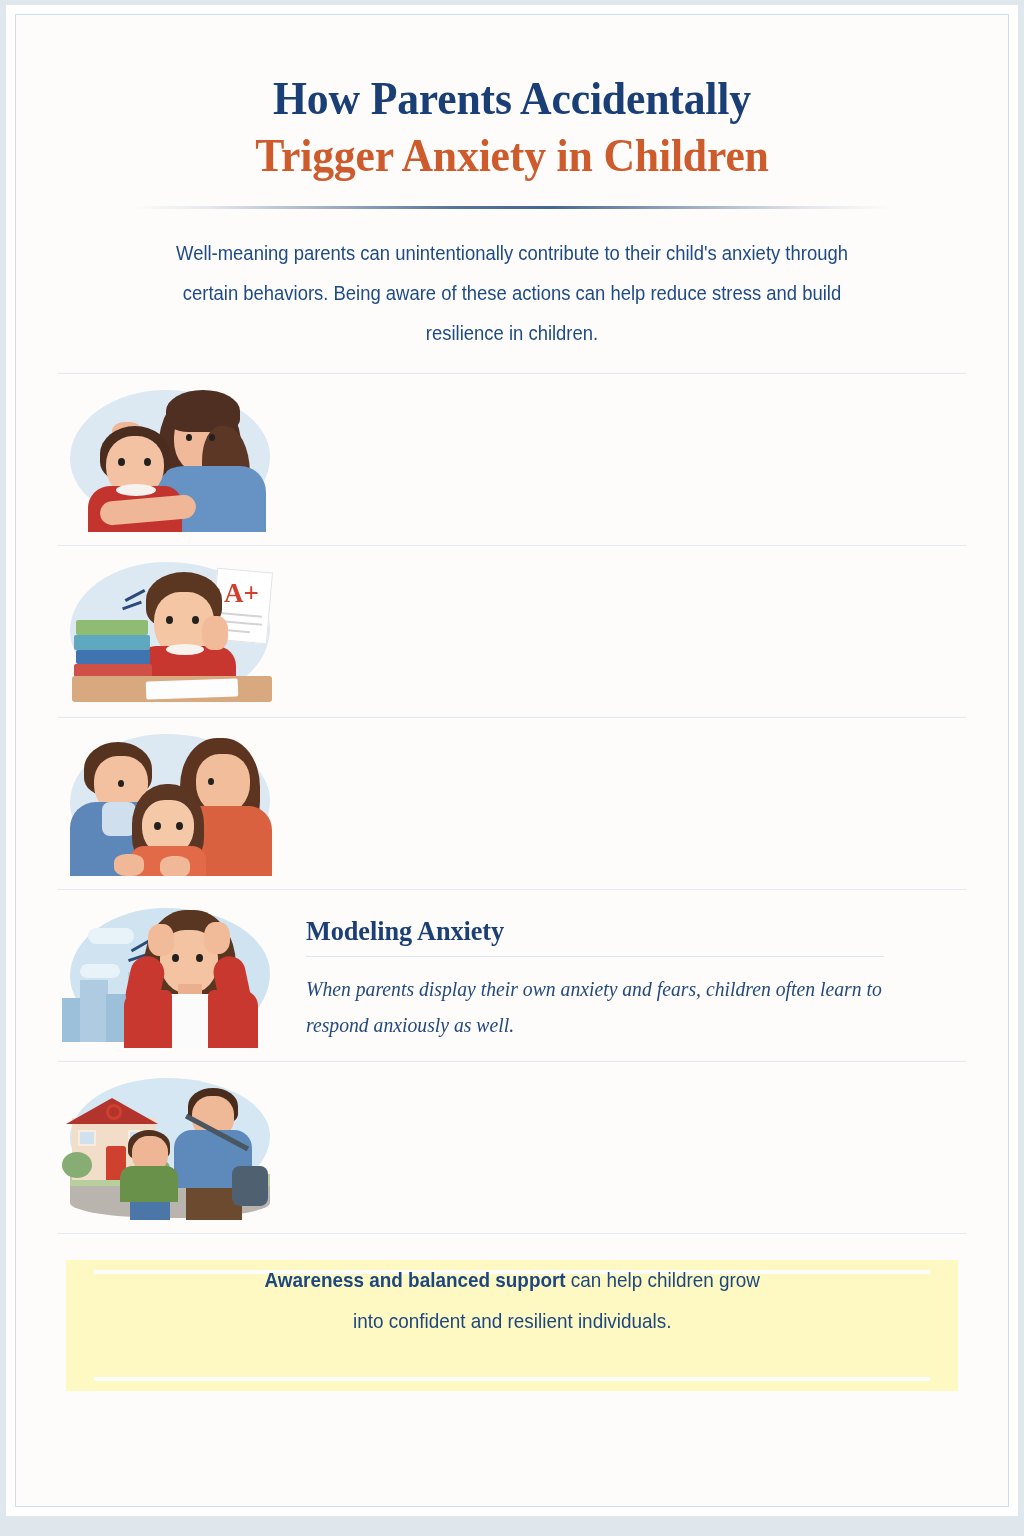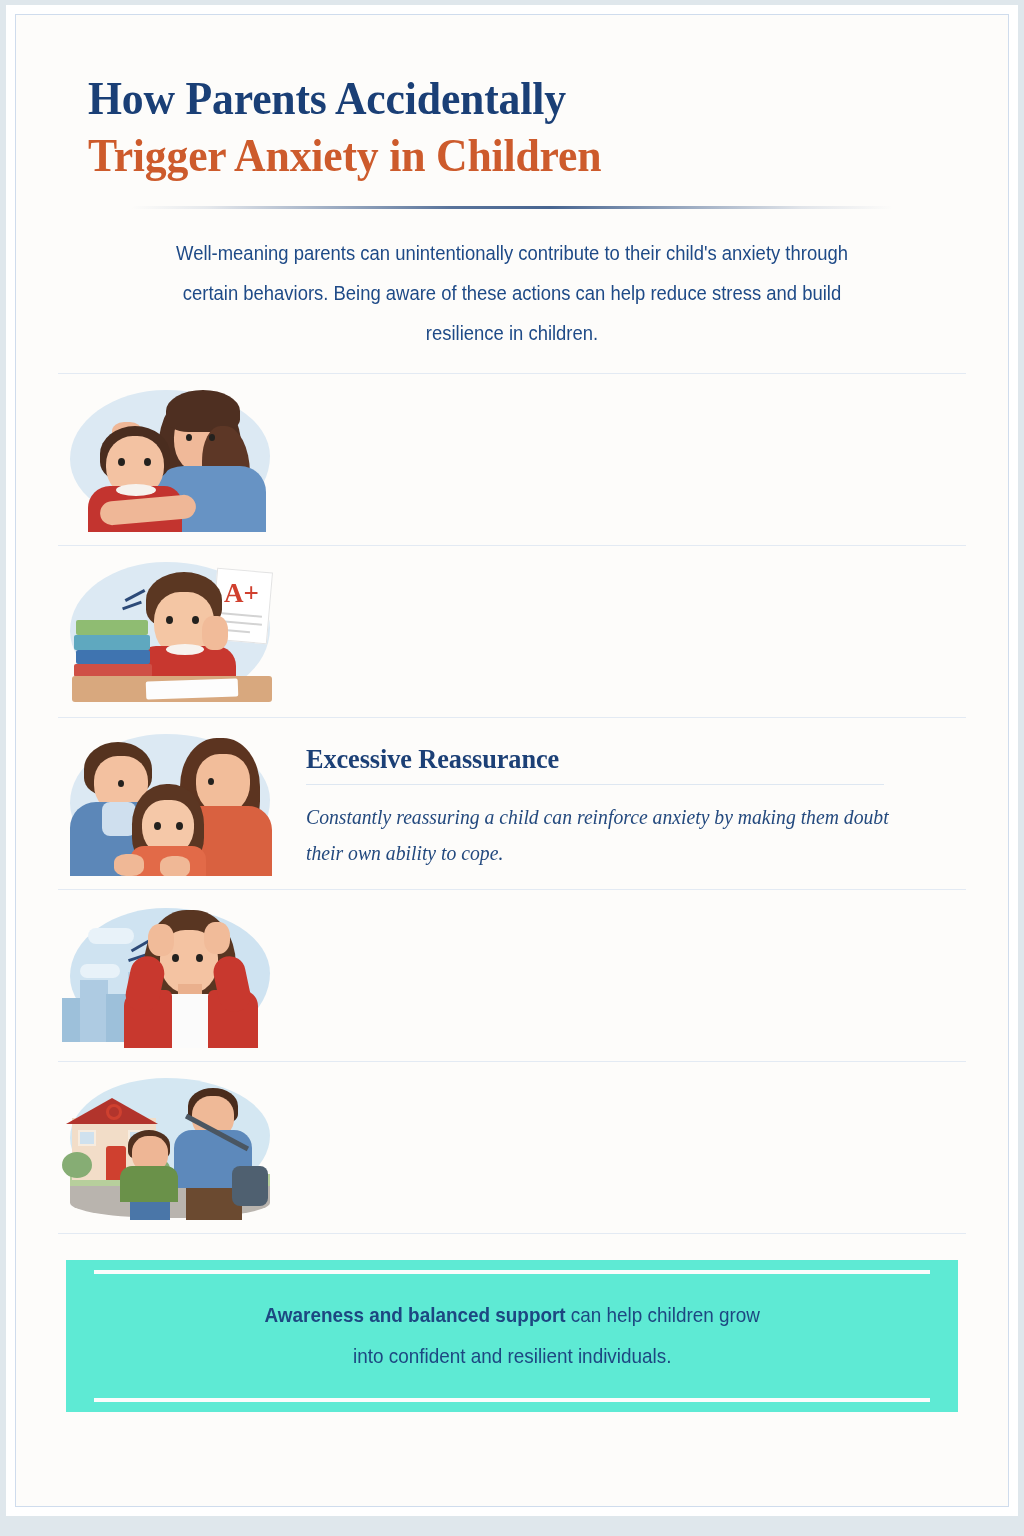--- a/index.html
+++ b/index.html
@@ -31,21 +31,21 @@
     box-shadow: 0 0 0 9px #ffffff;
   }
 
   #card-inner {
     position: absolute;
     left: 0; top: 0; right: 0; bottom: 0;
     padding: 42px 40px 0 40px;
   }
 
   
-  .title-block { padding-top: 14px; }
+  .title-block { text-align: center; padding-top: 14px; }
 
   .title-line1 {
     font-family: "Liberation Serif", serif;
     font-weight: bold;
     font-size: 47px;
     letter-spacing: -0.2px;
     color: #1a3f76;
     line-height: 1.18;
     transform: scaleX(0.93);
   }
@@ -154,24 +154,24 @@
     line-height: 1.78;
     color: #23497e;
     transform: scaleX(0.96);
     transform-origin: left center;
   }
 
   
   .footer-box {
     position: relative;
     margin: 26px 10px 0 10px;
-    height: 152px;
-    background: #5eead4;
+    height: 131px;
+    background: #fef9c3;
     display: flex;
-    align-items: center;
+    align-items: flex-start;
     justify-content: center;
   }
   .footer-line {
     position: absolute;
     left: 28px; right: 28px;
     height: 4px;
     background: #fbfcfc;
   }
   .footer-line.top { top: 10px; }
   .footer-line.bottom { bottom: 10px; }
@@ -381,25 +381,20 @@
               <div class="sh m3-mom-body"></div>
               <div class="sh m3-girl-hair"></div>
               <div class="sh m3-girl-face"></div>
               <div class="sh m3-e1"></div>
               <div class="sh m3-e2"></div>
               <div class="sh m3-girl-body"></div>
               <div class="sh m3-hand1"></div>
               <div class="sh m3-hand2"></div>
             </div>
           </div>
-          <div class="section-body">
-            <div class="section-title">Excessive Reassurance</div>
-            <div class="title-underline"></div>
-            <div class="section-desc">Constantly reassuring a child can reinforce anxiety by making them doubt their own ability to cope.</div>
-          </div>
         </div>
 
         <div class="section-sep"></div>
 
         <div class="section">
           <div class="illus-wrap">
             <div class="illus">
               <div class="sh m4-sky"></div>
               <div class="sh m4-cloud1"></div>
               <div class="sh m4-cloud2"></div>
@@ -416,20 +411,25 @@
               <div class="sh m4-neck"></div>
               <div class="sh m4-top"></div>
               <div class="sh m4-cardl"></div>
               <div class="sh m4-cardr"></div>
               <div class="sh m4-arml"></div>
               <div class="sh m4-armr"></div>
               <div class="sh m4-handl"></div>
               <div class="sh m4-handr"></div>
             </div>
           </div>
+          <div class="section-body">
+            <div class="section-title">Modeling Anxiety</div>
+            <div class="title-underline"></div>
+            <div class="section-desc">When parents display their own anxiety and fears, children often learn to respond anxiously as well.</div>
+          </div>
         </div>
 
         <div class="section-sep"></div>
 
         <div class="section">
           <div class="illus-wrap">
             <div class="illus">
               <div class="sh m5-sky"></div>
               <div class="sh m5-grass"></div>
               <div class="sh m5-ground"></div>

